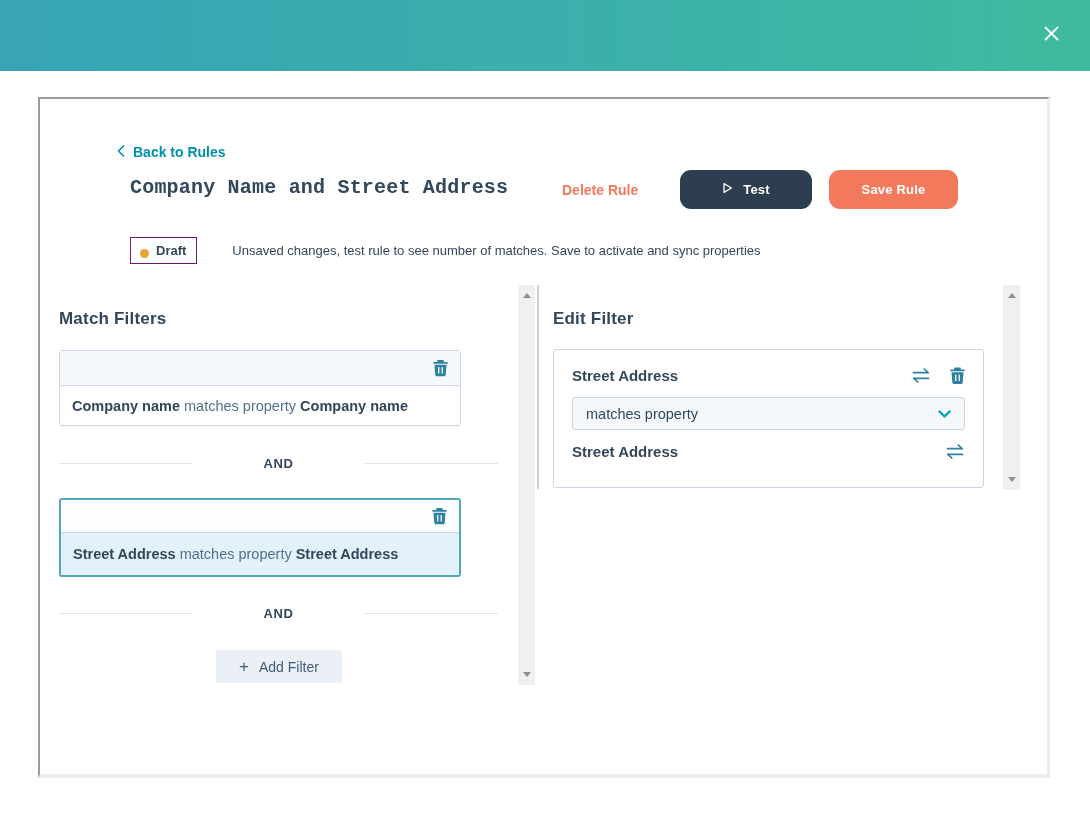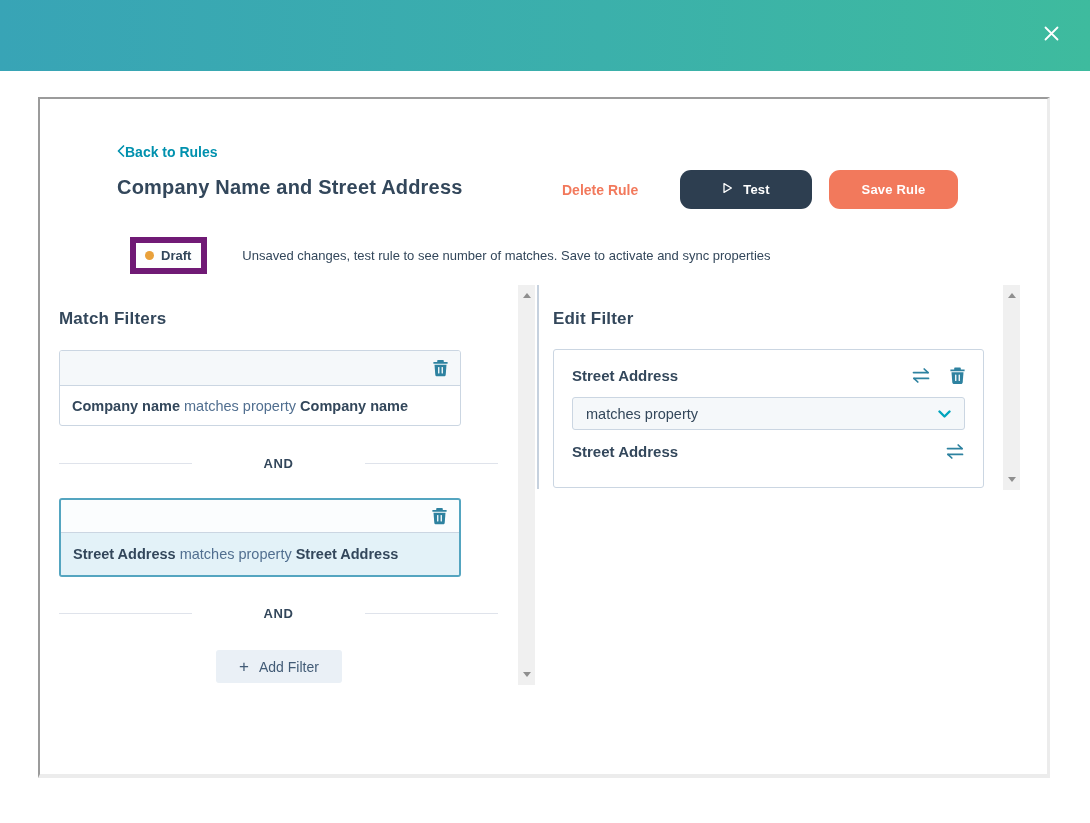--- a/index.html
+++ b/index.html
@@ -14,35 +14,35 @@
   .modal-title { color:#fff; font-size:22px; font-weight:bold; letter-spacing:.3px; }
   .close-btn { margin-left:auto; width:30px; height:30px; display:flex;
     align-items:center; justify-content:center; cursor:pointer; }
 
   
   .container { position:absolute; left:38px; top:97px; width:1012px; height:681px;
     background:#fff; border-top:2px solid #9b9b9b; border-left:2px solid #9b9b9b;
     border-right:3px solid #ececec; border-bottom:4px solid #ececec; }
 
   .back-link { position:absolute; left:77px; top:45px; display:flex; align-items:center;
-    color:#0091ae; font-size:14px; font-weight:bold; cursor:pointer; }
-  .rule-title { position:absolute; left:77px; top:77px; font-size:20px;
-    font-weight:600; color:#33475b; letter-spacing:.2px; }
+    gap:8px; color:#0091ae; font-size:14px; font-weight:bold; cursor:pointer; }
+  .rule-title { position:absolute; left:90px; top:77px; font-size:20px;
+    font-weight:600; color:#33475b; letter-spacing:.2px;font-family:Liberation Mono, monospace; }
 
   .delete-link { position:absolute; left:522px; top:83px; color:#f2795c;
     font-size:14px; font-weight:bold; cursor:pointer; }
   .btn { position:absolute; top:71px; height:39px; border:none; border-radius:11px;
     color:#fff; font-size:13px; font-weight:bold; display:flex; align-items:center;
     justify-content:center; cursor:pointer; font-family:inherit; letter-spacing:.2px; }
   .btn-test { left:640px; width:132px; background:#2d3e50; gap:10px; }
   .btn-save { left:789px; width:129px; background:#f2795c; }
 
   .status-row { position:absolute; left:90px; top:138px; display:flex;
     align-items:center; gap:11px; }
-  .draft-badge { display:flex; align-items:center; gap:7px; border:6px solid #701a75;
+  .draft-badge { display:flex; align-items:flex-end; gap:7px; border:1px solid #701a75;
     background:#fdfefe; padding:5px 10px 5px 9px; font-size:13px; font-weight:bold;
     color:#33475b; }
   .draft-dot { width:9px; height:9px; border-radius:50%; background:#e9a13b; }
   .status-msg { font-size:13px; color:#33475b;margin-left:24px; }
 
   .panel-heading { position:absolute; font-size:17px; font-weight:bold;
     color:#33475b; letter-spacing:.2px; }
   .heading-match { left:19px; top:210px; }
   .heading-edit  { left:513px; top:210px; }
 

